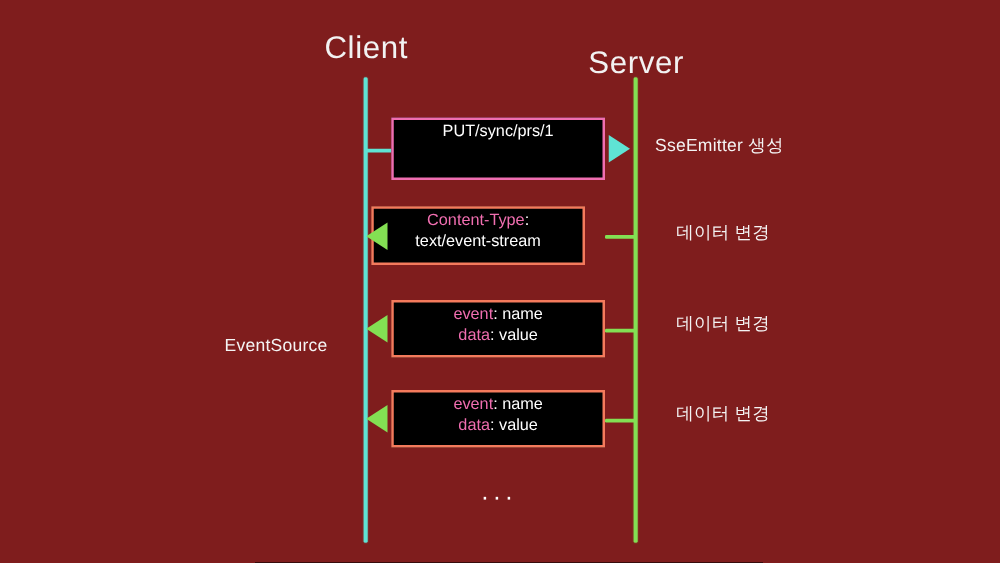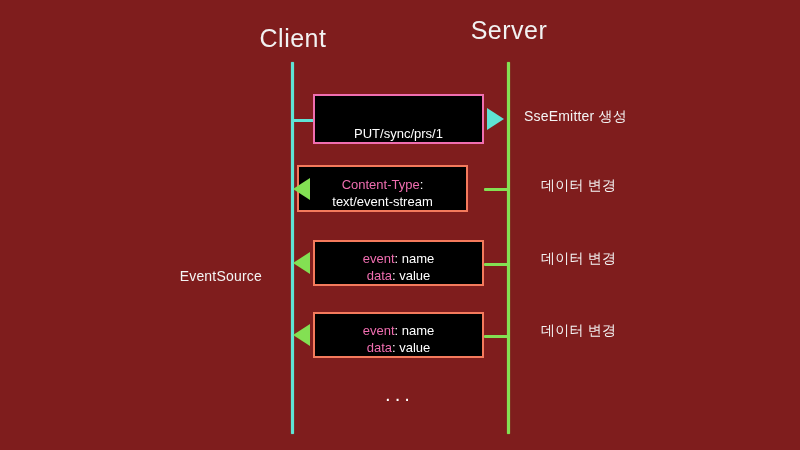--- a/index.html
+++ b/index.html
@@ -21,21 +21,21 @@
   .participant {
     position: absolute;
     color: #f2f2f2;
     font-size: 25px;
     font-weight: 400;
     letter-spacing: 0.5px;
     white-space: nowrap;
     transform: translateX(-50%);
   }
   #participant-client { left: 293px; top: 24px; }
-  #participant-server { left: 509px; top: 16px; }
+  #participant-server { left: 509px; top: 36px; }
 
   
   .lifeline {
     position: absolute;
     width: 3px;
     top: 62px;
     height: 372px;
     border-radius: 1px;
   }
   #lifeline-client {
@@ -68,21 +68,21 @@
 
   .msg-box {
     position: absolute;
     box-sizing: border-box;
     background: #000000;
     border-width: 2px;
     border-style: solid;
     display: flex;
     flex-direction: column;
     align-items: center;
-    justify-content: flex-end;
+    justify-content: flex-start;
     text-align: center;
   }
   .msg-box .line {
     font-size: 13px;
     line-height: 17px;
     color: #ffffff;
     white-space: nowrap;
   }
   .msg-box .key { color: #f06eb0; }
   .msg-box .val { color: #ffffff; }

